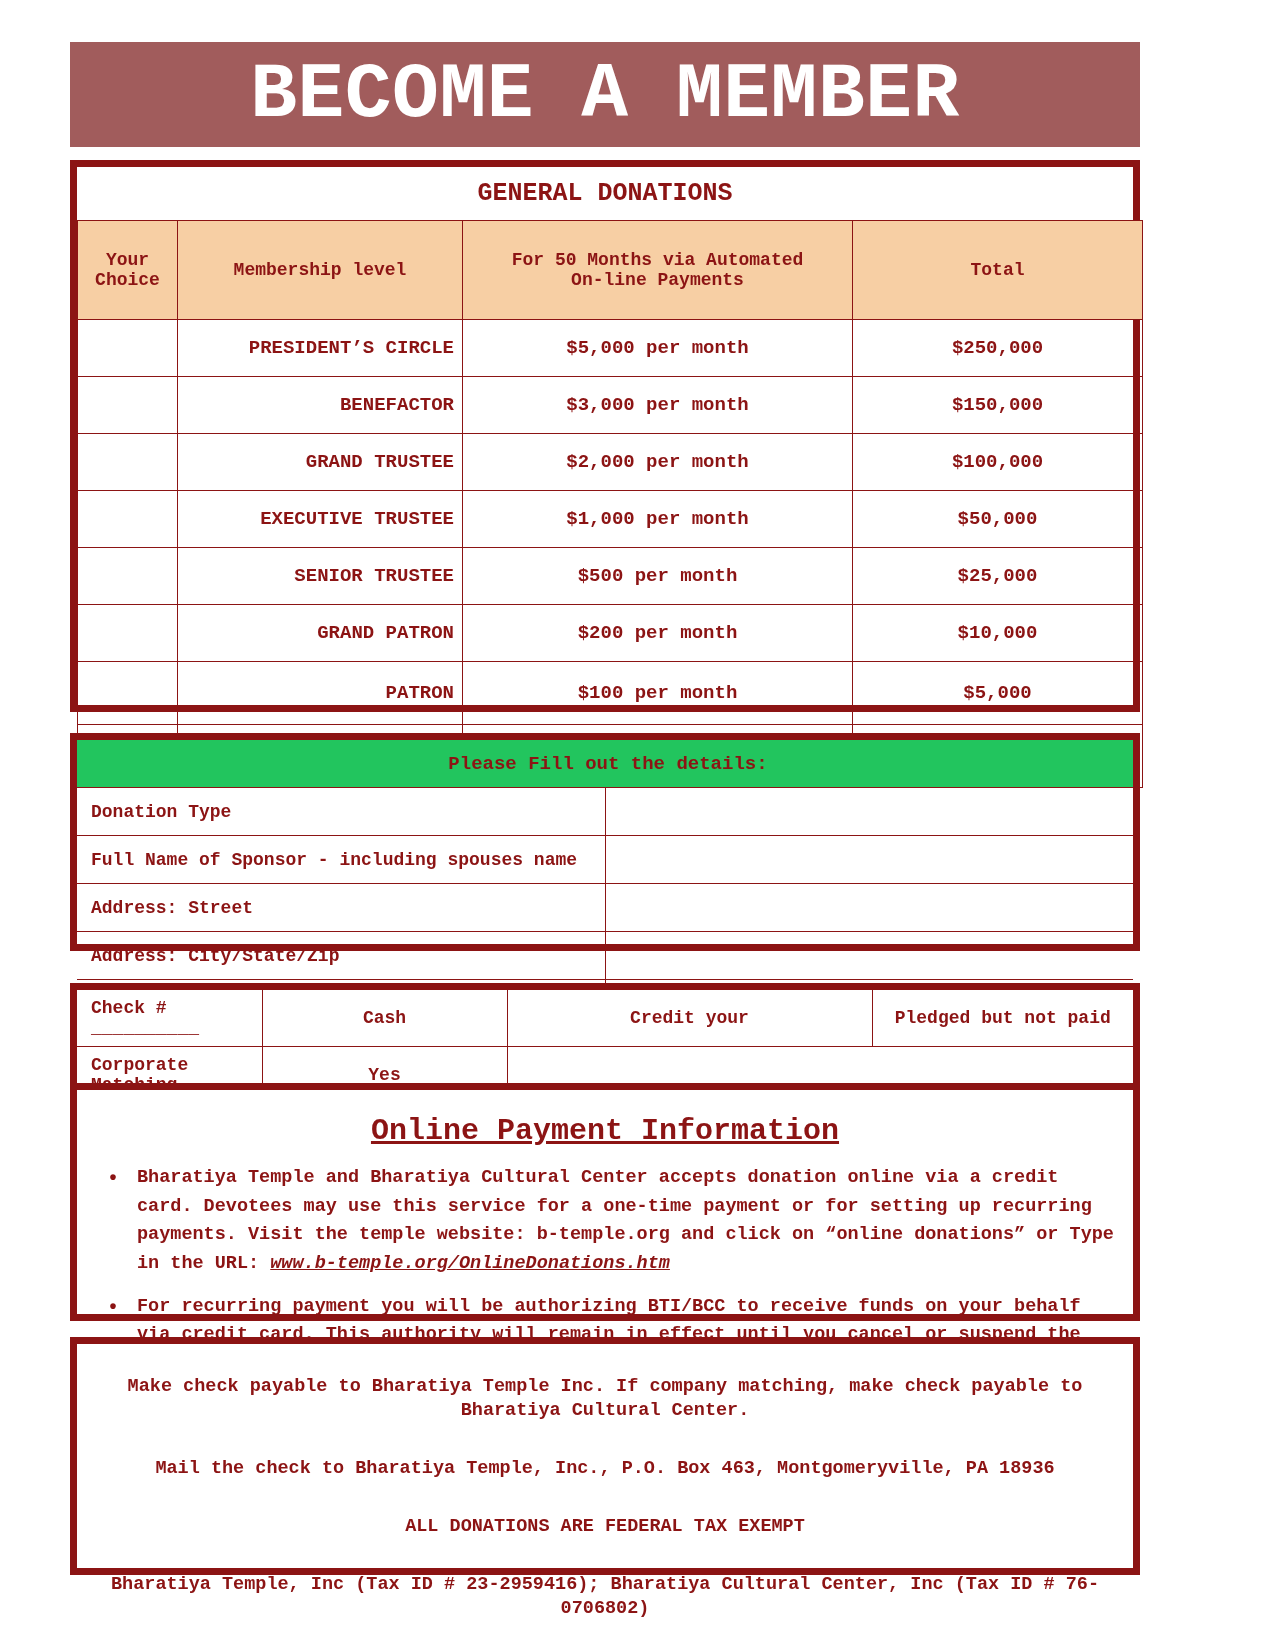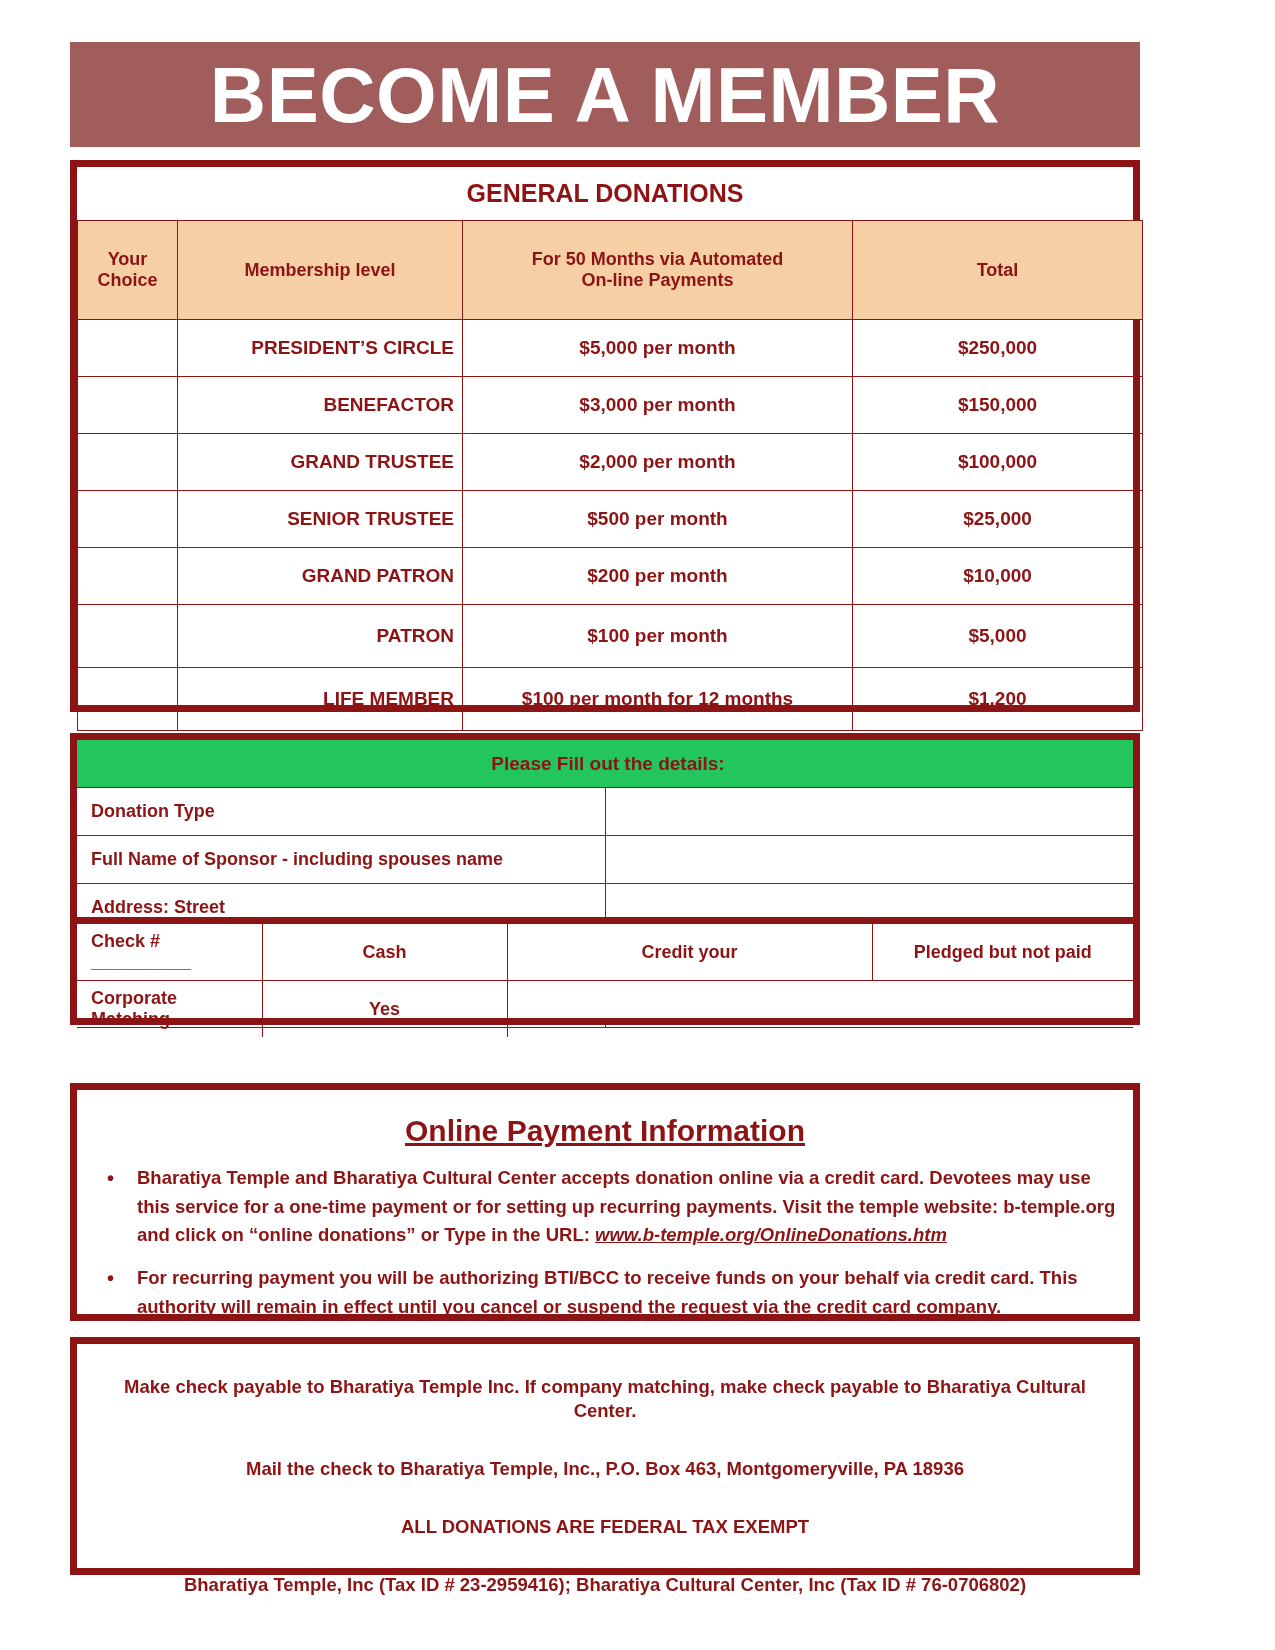--- a/index.html
+++ b/index.html
@@ -12,20 +12,21 @@
     height: 1650px;
     font-family: "Liberation Sans", sans-serif;
     color: #8c1414;
   }
   .page {
     position: relative;
     width: 1275px;
     height: 1650px;
     box-sizing: border-box;
     padding: 6px;
+    font-family: Liberation Mono, monospace;
   }
 
   
   .banner {
     position: absolute;
     left: 70px;
     top: 42px;
     width: 1070px;
     height: 105px;
     background: #a15c5c;
@@ -125,21 +126,21 @@
     width: 480px;
     text-align: left;
     padding-left: 14px;
     border-left: none;
   }
   .details-table .val { border-right: none; }
 
   
   #payment-panel {
     left: 70px;
-    top: 917px;
+    top: 983px;
     width: 1070px;
     height: 108px;
   }
   .pay-table { width: 100%; }
   .pay-table td {
     height: 44px;
     font-size: 19px;
     text-align: center;
   }
   .pay-table td.left-lbl { text-align: left; padding-left: 14px; }
@@ -255,20 +256,26 @@
           <td class="cell-choice"></td>
           <td class="cell-level">BENEFACTOR</td>
           <td class="cell-month">$3,000 per month</td>
           <td class="cell-total">$150,000</td>
         </tr>
         <tr>
           <td class="cell-choice"></td>
           <td class="cell-level">GRAND TRUSTEE</td>
           <td class="cell-month">$2,000 per month</td>
           <td class="cell-total">$100,000</td>
+        </tr>
+        <tr>
+          <td class="cell-choice"></td>
+          <td class="cell-level">EXECUTIVE TRUSTEE</td>
+          <td class="cell-month">$1,000 per month</td>
+          <td class="cell-total">$50,000</td>
         </tr>
         <tr>
           <td class="cell-choice"></td>
           <td class="cell-level">SENIOR TRUSTEE</td>
           <td class="cell-month">$500 per month</td>
           <td class="cell-total">$25,000</td>
         </tr>
         <tr>
           <td class="cell-choice"></td>
           <td class="cell-level">GRAND PATRON</td>

